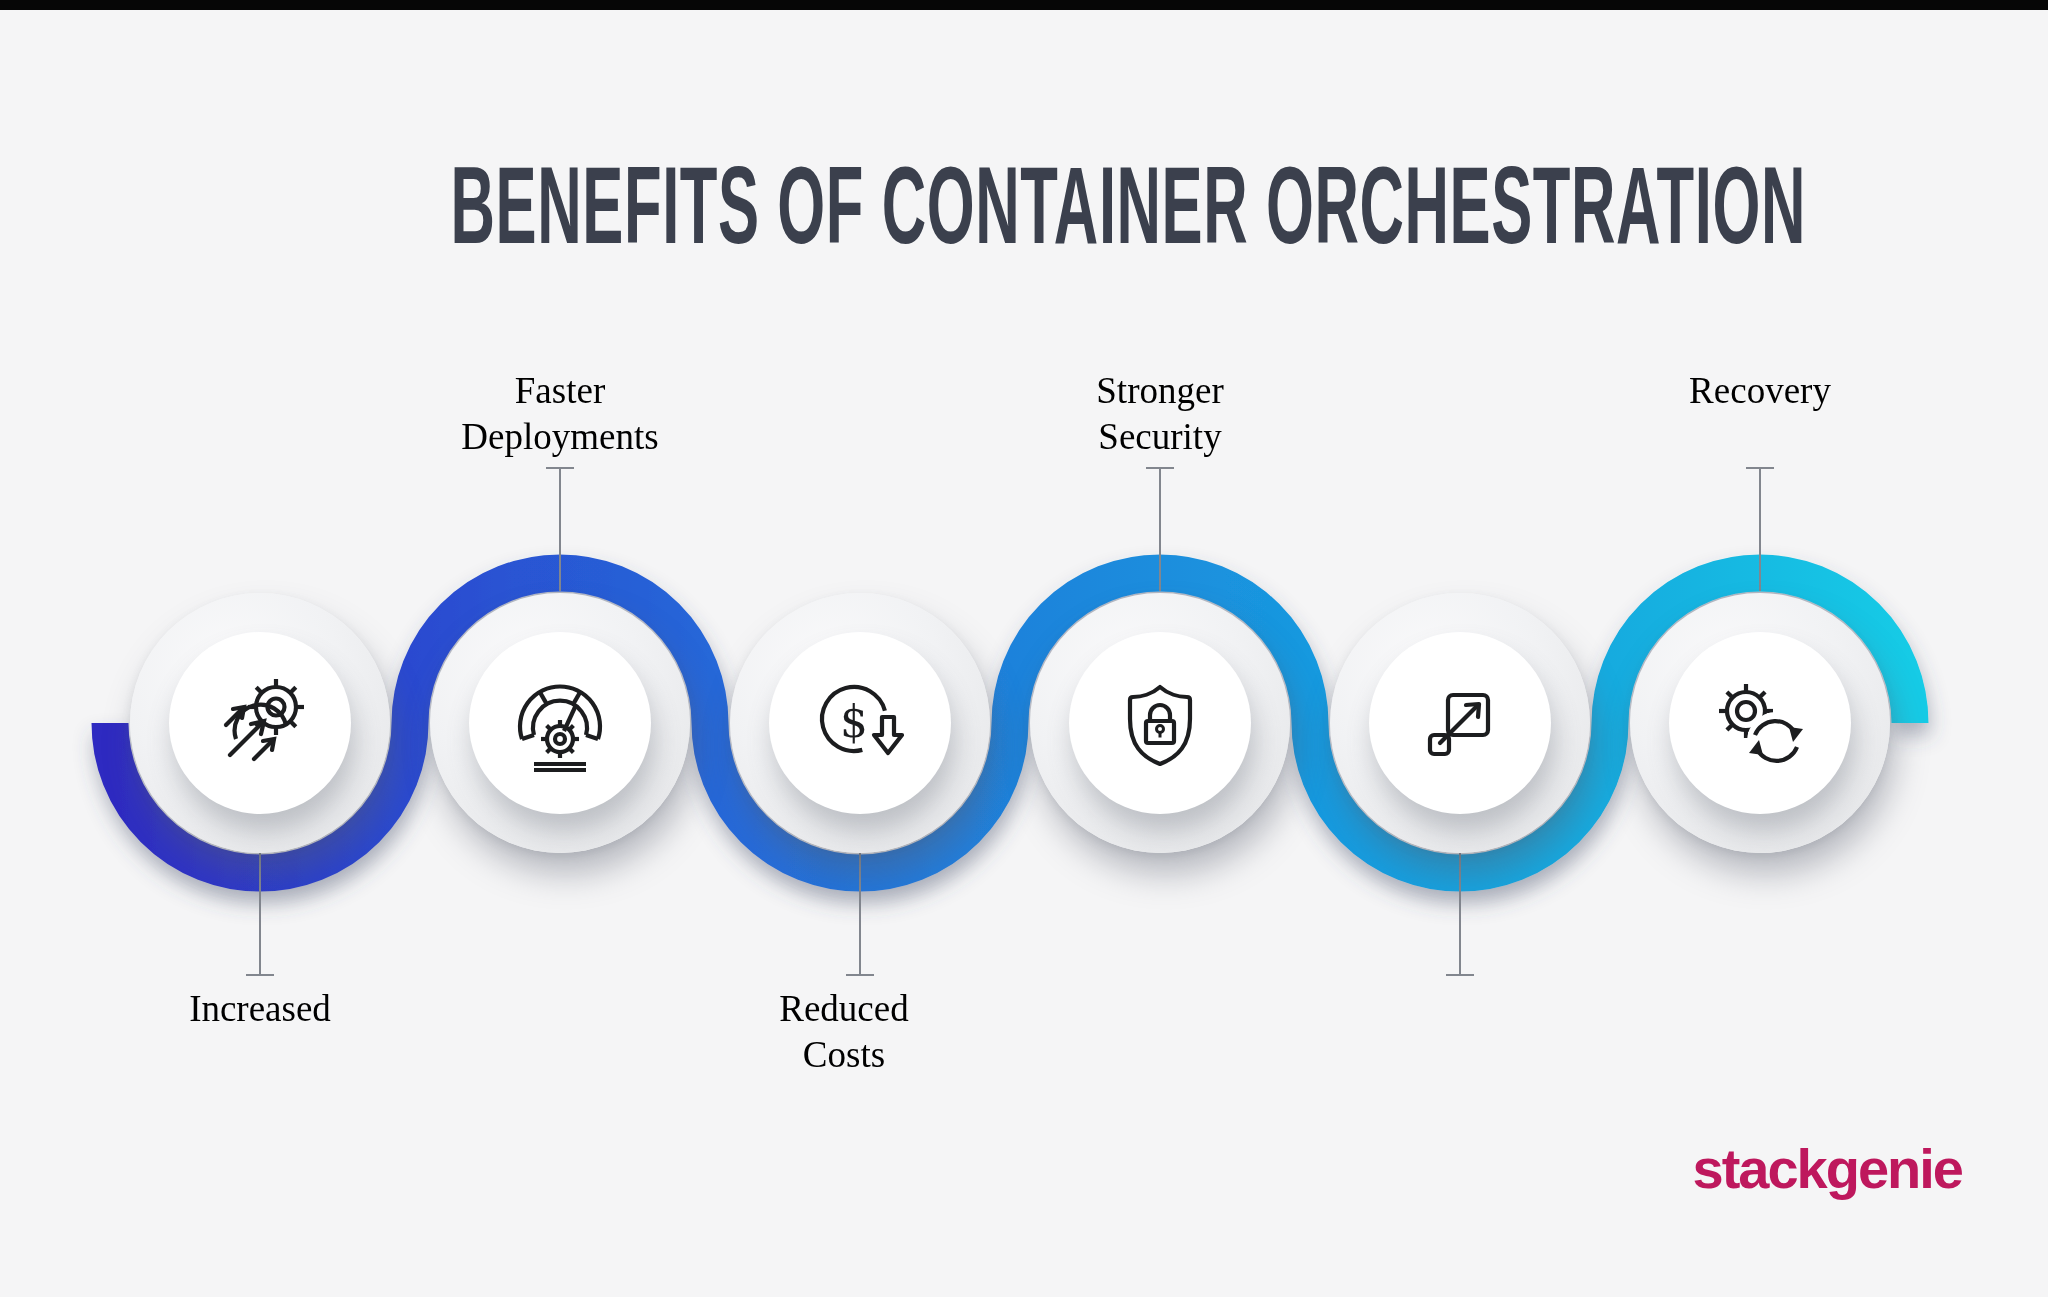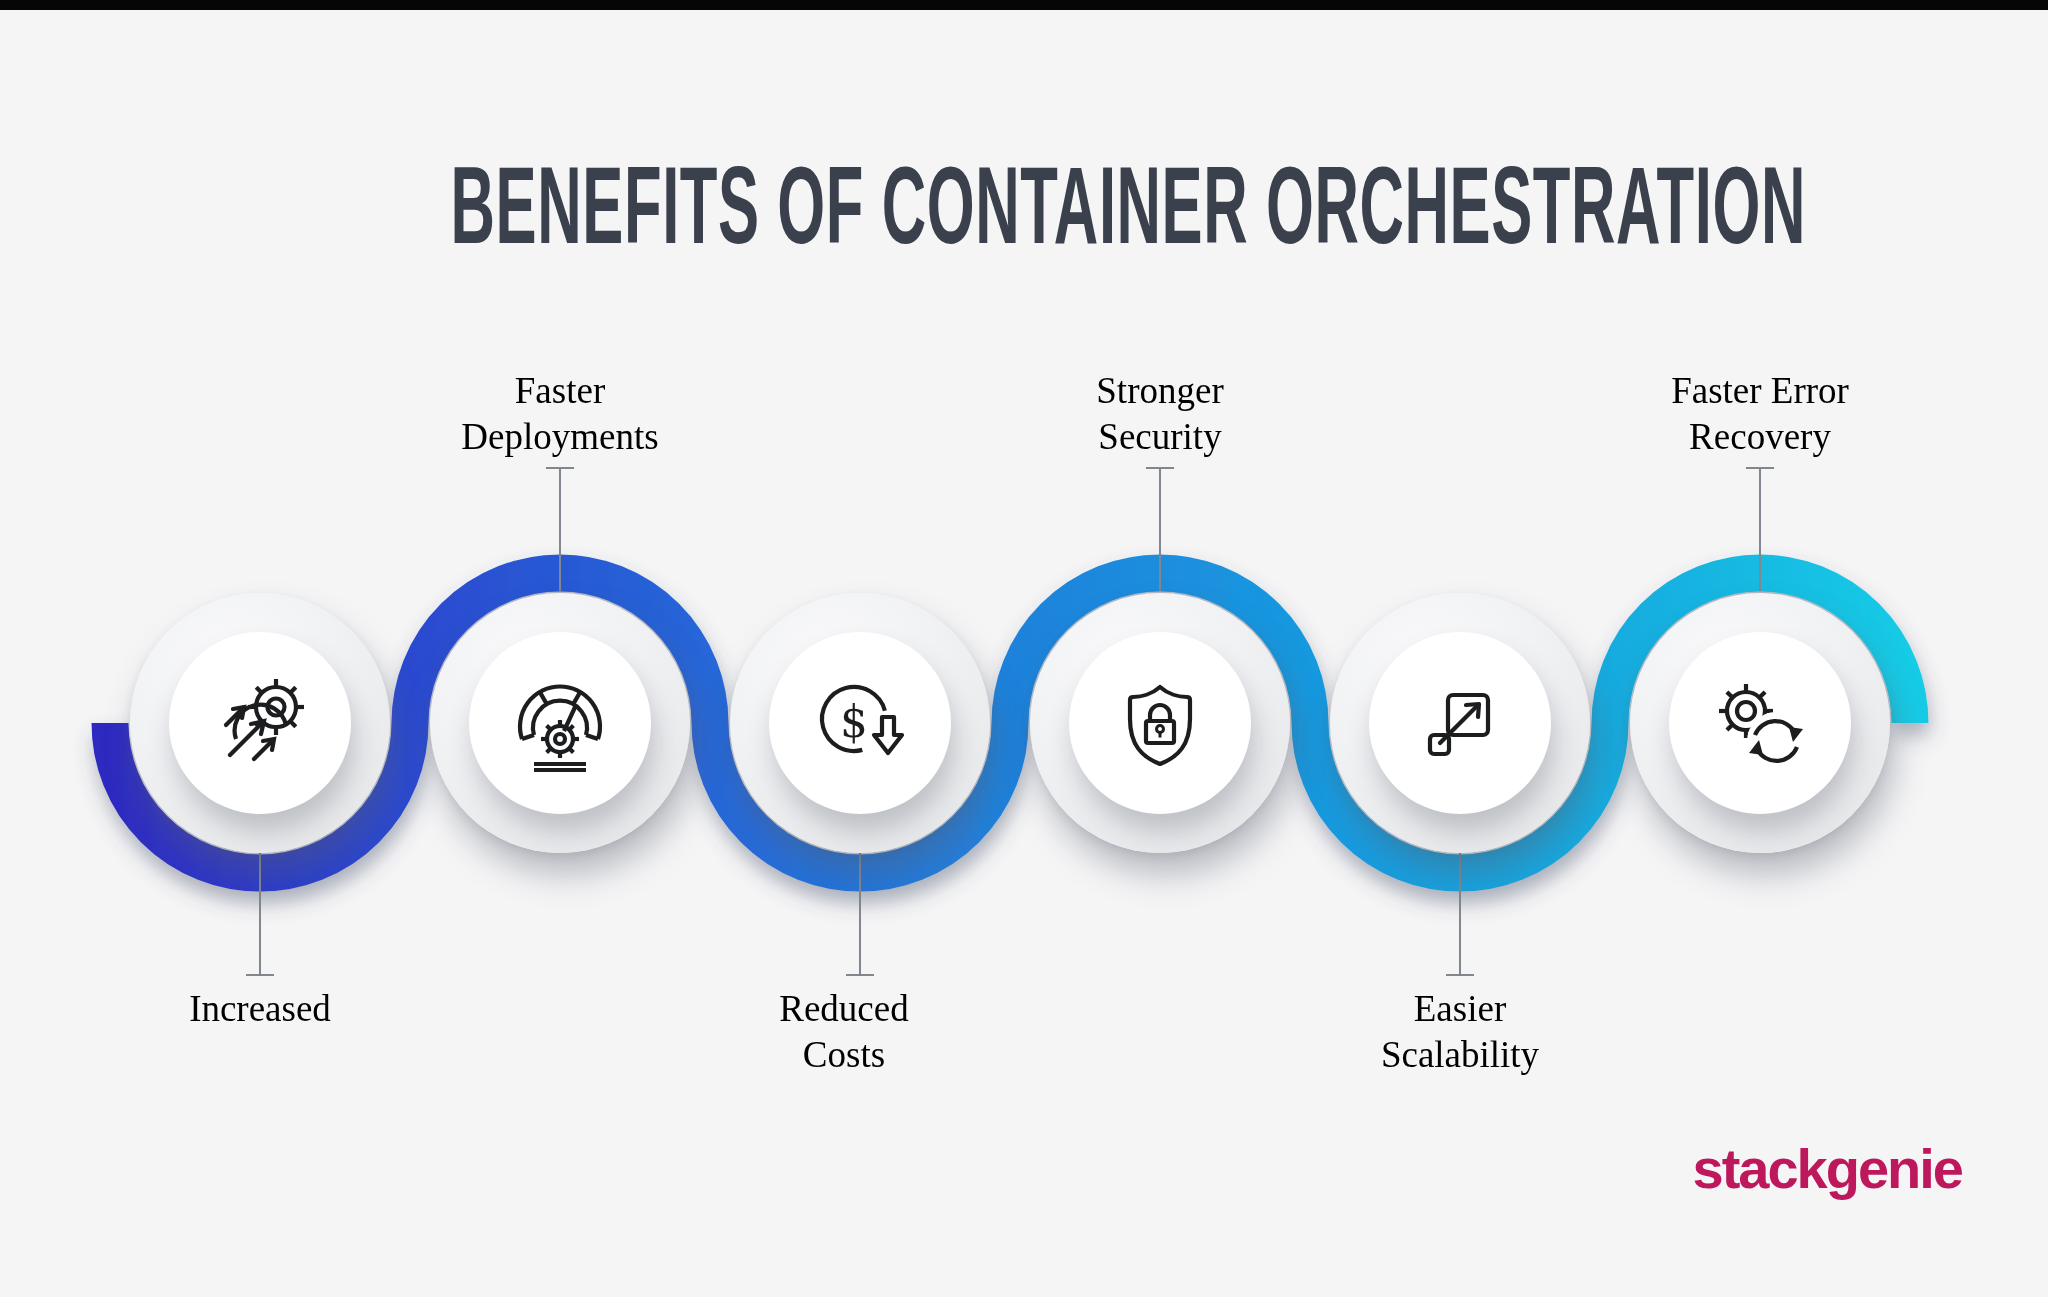--- a/index.html
+++ b/index.html
@@ -189,24 +189,20 @@
       <svg class="icon-svg" viewBox="0 0 120 120" aria-label="expand-scale-icon">
         <g class="ic" stroke-linejoin="round">
           <rect x="48" y="32" width="40" height="40" rx="5"></rect>
           <rect x="30" y="72" width="19" height="19" rx="4" fill="#ffffff"></rect>
           <line x1="40" y1="80" x2="77" y2="43" stroke-linecap="round"></line>
           <path d="M 66 42 L 79 41 L 78 54" stroke-linecap="round"></path>
         </g>
       </svg>
     </div>
   </div>
-  <div class="label" style="left:1240px;top:986px">
-    <div>Easier</div>
-    <div>Scalability</div>
-  </div>
 
   <div class="connector" style="left:1759px;top:469px;height:122px"></div>
   <div class="tick" style="left:1746px;top:467px"></div>
   <div class="circle-outer" style="left:1630px;top:593px">
     <div class="circle-inner">
       <svg class="icon-svg" viewBox="0 0 120 120" aria-label="gear-sync-icon">
         <g class="ic">
           <circle cx="46" cy="48" r="19"></circle>
           <circle cx="46" cy="48" r="9"></circle>
           <g stroke-linecap="butt">
@@ -225,19 +221,18 @@
           <circle cx="76" cy="78" r="22" opacity="0"></circle>
           <path d="M 55 72 A 22 22 0 0 1 95 70"></path>
           <path d="M 97 84 A 22 22 0 0 1 57 86"></path>
         </g>
         <path class="ic-fill" d="M 89 64 L 103 66 L 93 79 Z"></path>
         <path class="ic-fill" d="M 63 92 L 49 90 L 59 77 Z"></path>
       </svg>
     </div>
   </div>
   <div class="label" style="left:1540px;top:368px">
-    <div>Faster Error</div>
     <div>Recovery</div>
   </div>
 
   <div class="brand">stackgenie</div>
 
 </div>
 
 </body></html>

